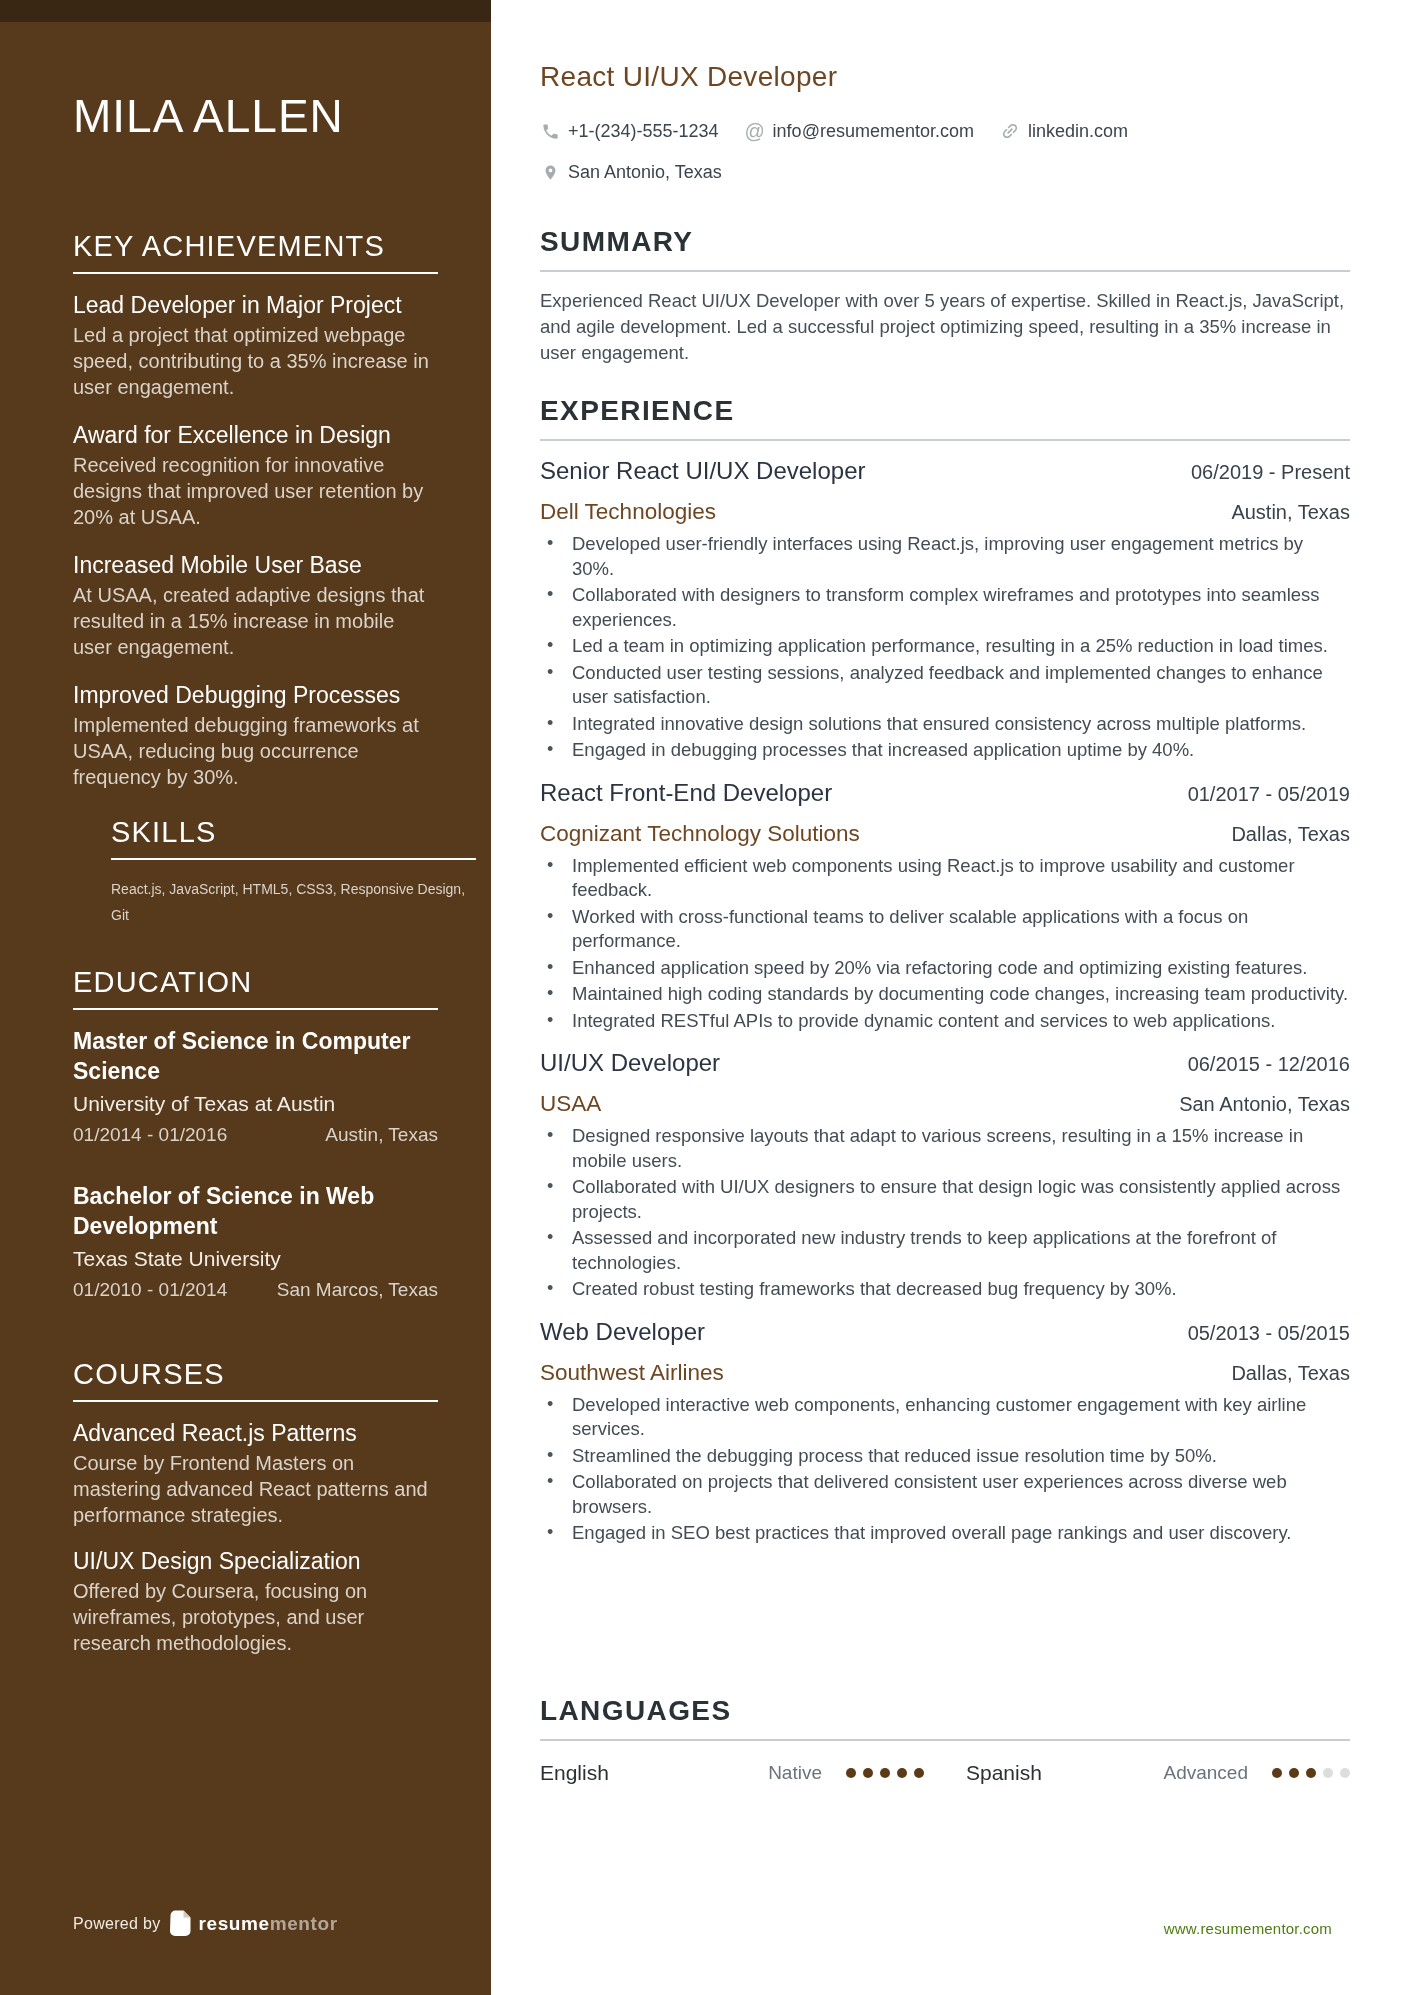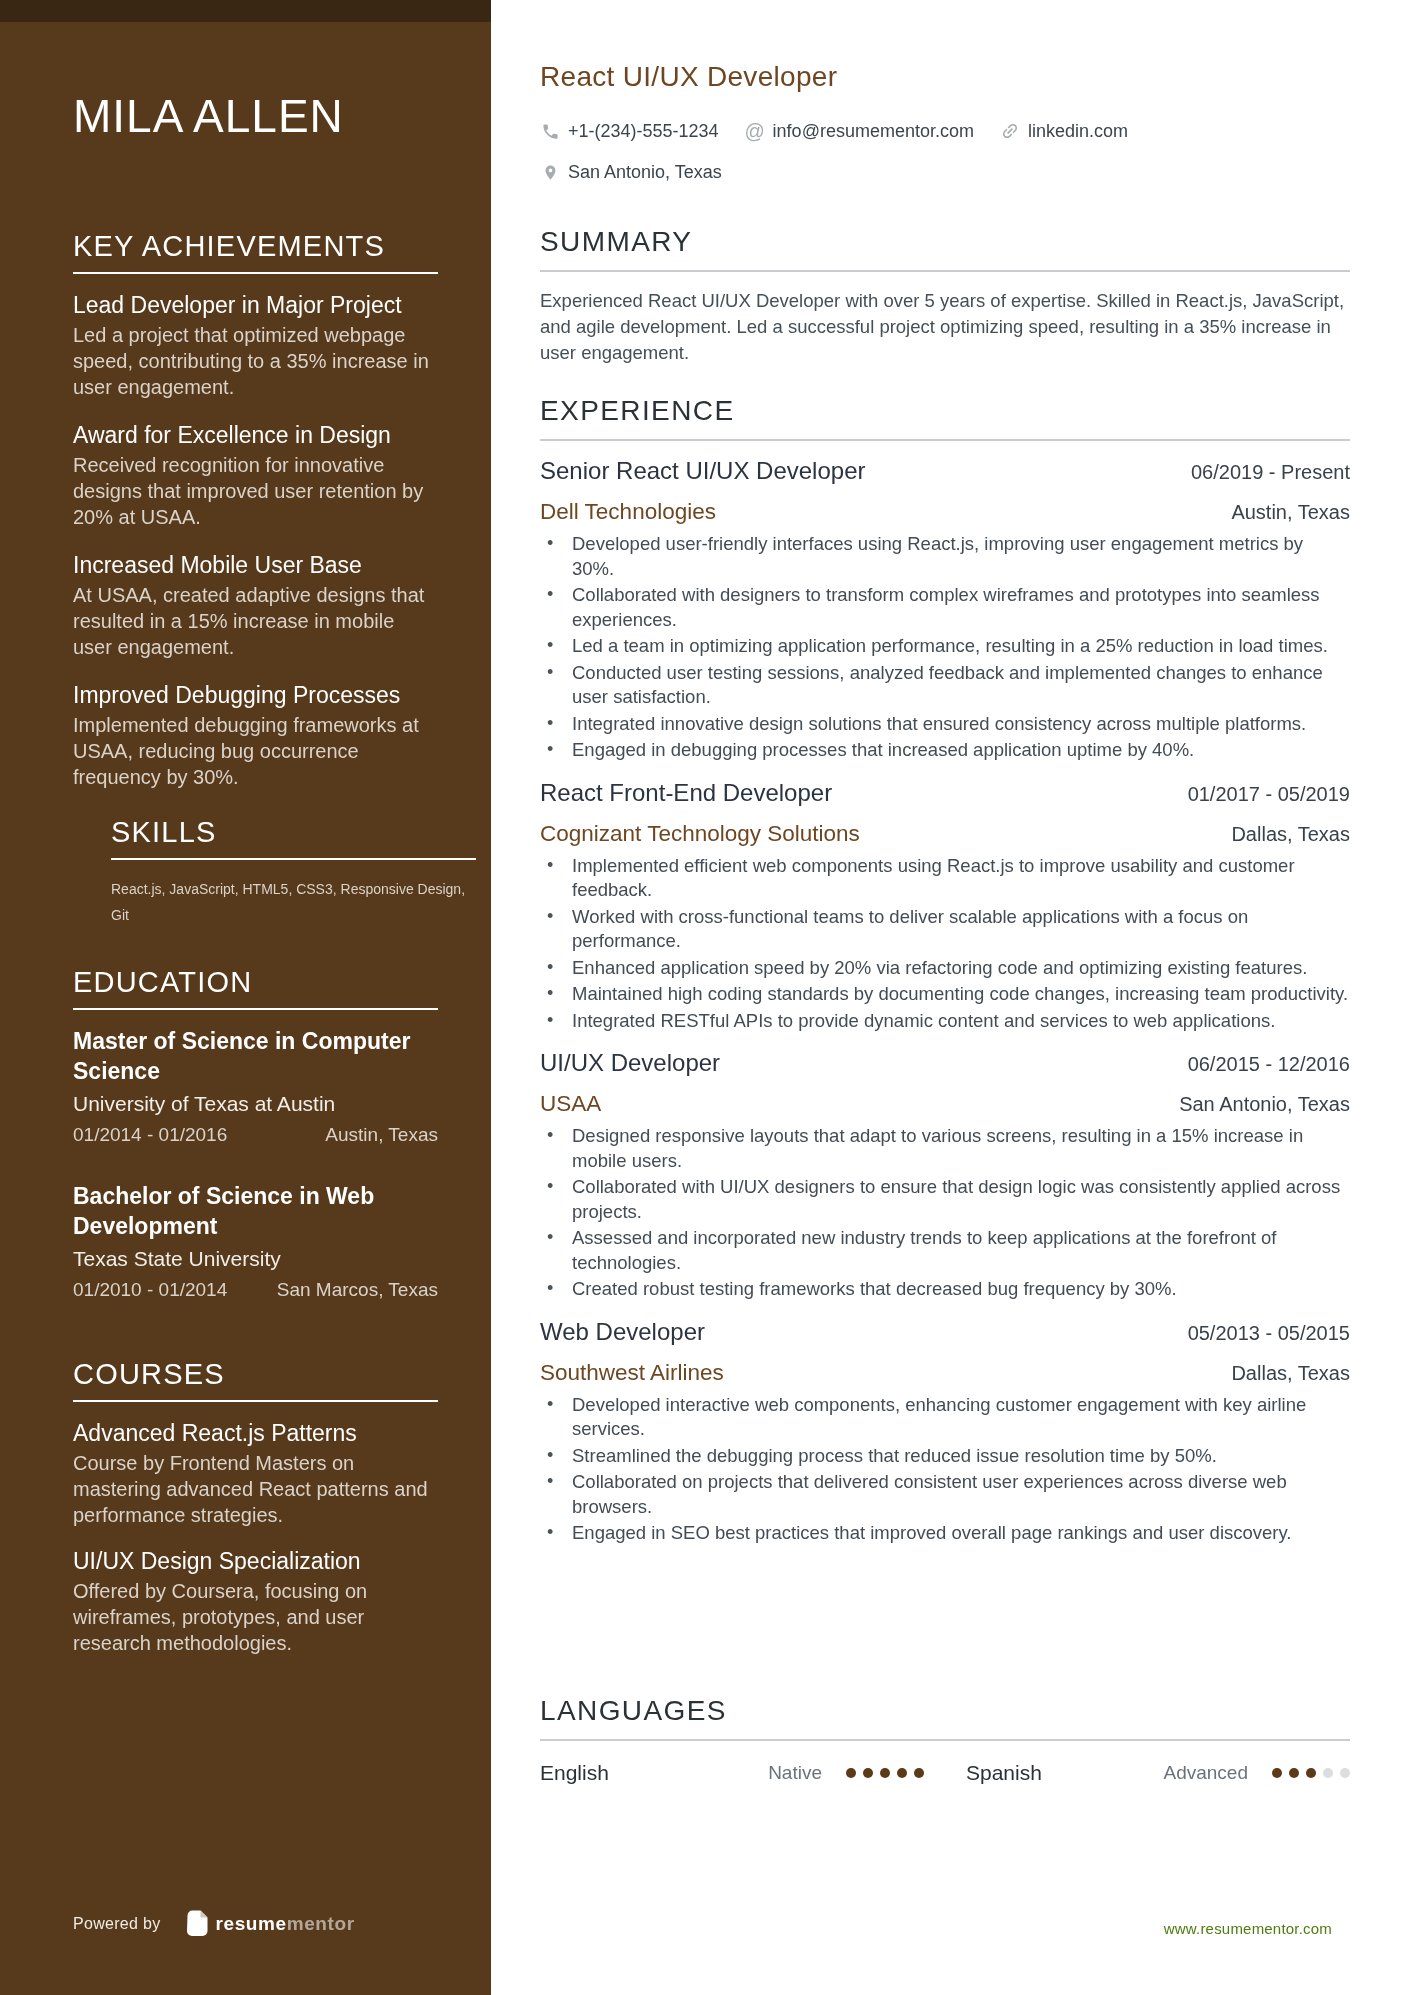--- a/index.html
+++ b/index.html
@@ -23,36 +23,36 @@
   .ach-item:last-child{margin-bottom:0;}
   .skills-text{color:#D9D3CA;font-size:14px;line-height:26px;}
   .edu-degree{color:#FFFFFF;font-size:23px;font-weight:700;line-height:30px;}
   .edu-school{color:#F2EEE8;font-size:21px;font-weight:400;line-height:27px;margin-top:4px;}
   .edu-meta{display:flex;justify-content:space-between;color:#D9D3CA;font-size:19px;line-height:24px;margin-top:6px;}
   .edu-item{margin-bottom:34px;}
   .edu-item:last-child{margin-bottom:0;}
   .course-title{color:#FFFFFF;font-size:23px;font-weight:400;line-height:30px;}
   .course-desc{color:#D9D3CA;font-size:20px;line-height:26px;margin-top:2px;}
   .course-item{margin-bottom:18px;}
-  .side-footer{position:absolute;left:73px;top:1910px;display:flex;align-items:center;gap:25px;}
+  .side-footer{position:absolute;left:73px;top:1910px;display:flex;align-items:center;gap:8px;}
   .powered{color:#F1ECE4;font-size:16px;letter-spacing:.3px;}
   .brand{display:flex;align-items:center;gap:7px;}
   .brand-text{font-size:19px;font-weight:700;letter-spacing:.6px;color:#FFFFFF;}
   .brand-text .lite{color:rgba(255,255,255,.55);}
   
   .main{position:absolute;left:491px;top:0;width:919px;height:1995px;background:#fff;}
   .head-block{position:absolute;left:49px;top:60px;width:810px;}
   .job-main-title{color:#6E4722;font-size:28px;font-weight:500;letter-spacing:.3px;line-height:34px;}
   .contact-row{display:flex;align-items:center;gap:26px;margin-top:13px;}
   .contact-row.second{margin-top:5px;}
   .contact-item{display:flex;align-items:center;gap:8px;color:#3C454D;font-size:18px;line-height:24px;margin-top:12px;}
   .cicon{width:20px;height:20px;display:inline-flex;align-items:center;justify-content:center;flex:0 0 auto;}
   .at-glyph{color:#A7ACAE;font-size:20px;line-height:20px;}
   .main-section{position:absolute;left:49px;width:810px;}
-  .main-h2{color:#2B3236;font-size:28px;font-weight:400;letter-spacing:1.4px;line-height:36px;margin:0;}
+  .main-h2{color:#2B3236;font-size:28px;font-weight:700;letter-spacing:1.4px;line-height:36px;margin:0;}
   .main-rule{height:2px;background:#C9CDD0;margin-top:10px;border:none;}
   .summary-text{color:#454F57;font-size:18.5px;line-height:26px;margin-top:16px;}
   .job{margin-top:14px;}
   .job:first-of-type{margin-top:16px;}
   .job-row{display:flex;justify-content:space-between;align-items:baseline;}
   .job-role{color:#2B3440;font-size:24px;font-weight:500;line-height:32px;}
   .job-dates{color:#39424B;font-size:20px;line-height:32px;}
   .company-row{display:flex;justify-content:space-between;align-items:baseline;margin-top:10px;gap:28px;}
   .job-company{color:#6E4722;font-size:22.5px;font-weight:500;line-height:28px;}
   .job-location{color:#39424B;font-size:20px;line-height:28px;}

